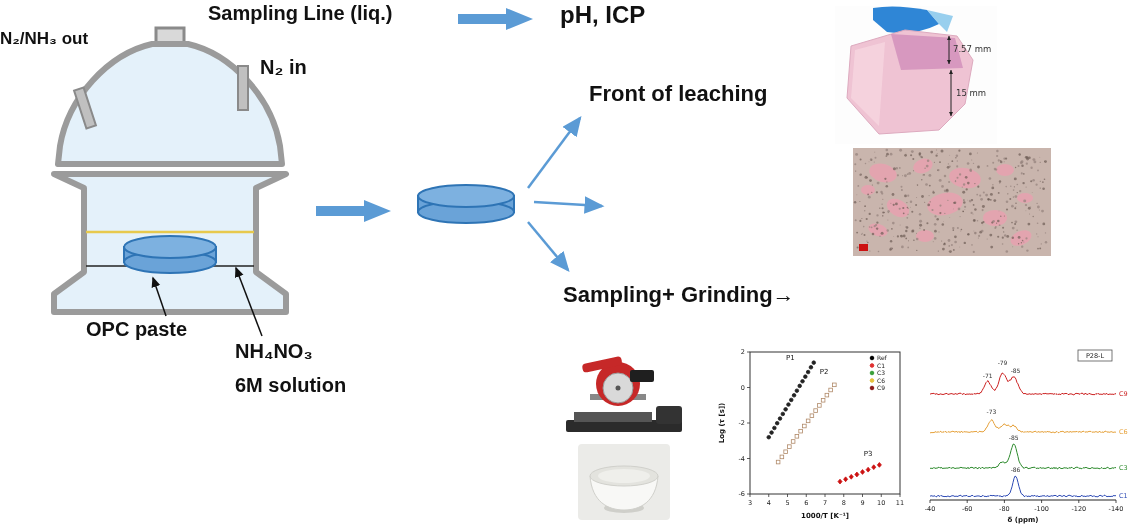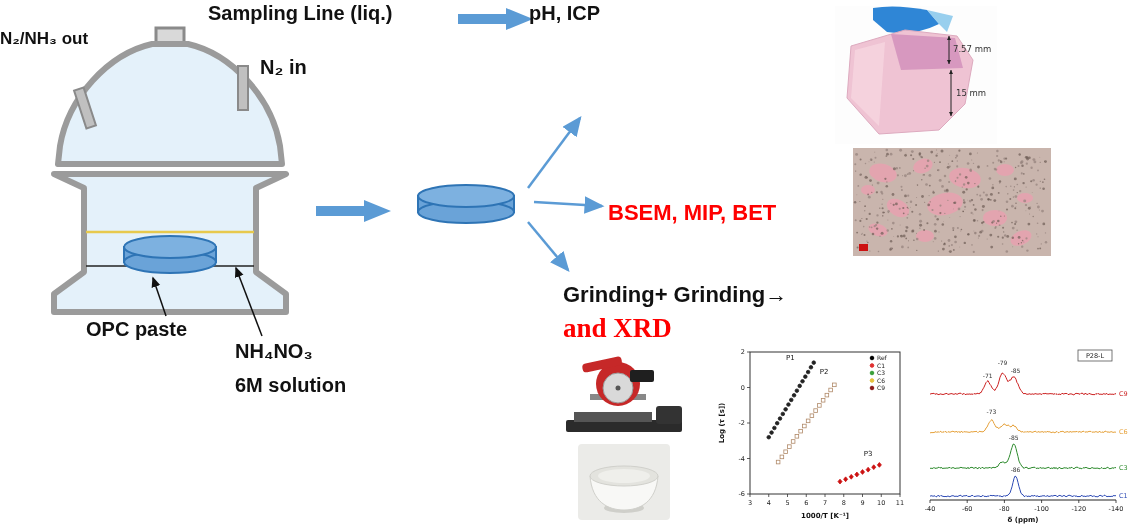--- a/index.html
+++ b/index.html
@@ -15,21 +15,21 @@
 </style>
 </head>
 <body>
 
 <div class="stage">
 
   <div class="lbl" style="left:208px;top:2px;font-size:20px">Sampling Line (liq.)</div>
   <svg class="abs" style="left:458px;top:7px" width="76" height="24">
     <polygon points="0,7 48,7 48,1 75,12 48,23 48,17 0,17" fill="#5B9BD5"></polygon>
   </svg>
-  <div class="lbl" style="left:529px;top:2px;font-size:20px">pH, ICP</div>
+  <div class="lbl" style="left:560px;top:2px;font-size:24px">pH, ICP</div>
 
   <div class="lbl" style="left:0px;top:30px;font-size:17px">N₂/NH₃ out</div>
   <div class="lbl" style="left:260px;top:56px;font-size:20px">N₂ in</div>
 
   <svg class="abs" style="left:20px;top:26px" width="300" height="312" viewBox="0 0 300 312">
     <defs>
       <marker id="mk-black" markerWidth="8" markerHeight="8" refX="6" refY="3" orient="auto">
         <path d="M0,0 L7,3 L0,6 Z" fill="#111"></path>
       </marker>
     </defs>
@@ -70,23 +70,22 @@
     <defs>
       <marker id="mk-blue" markerWidth="9" markerHeight="9" refX="7" refY="3.5" orient="auto">
         <path d="M0,0 L8,3.5 L0,7 Z" fill="#5B9BD5"></path>
       </marker>
     </defs>
     <line x1="10" y1="90" x2="62" y2="20" stroke="#5B9BD5" stroke-width="2.5" marker-end="url(#mk-blue)"></line>
     <line x1="16" y1="104" x2="84" y2="108" stroke="#5B9BD5" stroke-width="2.5" marker-end="url(#mk-blue)"></line>
     <line x1="10" y1="124" x2="50" y2="172" stroke="#5B9BD5" stroke-width="2.5" marker-end="url(#mk-blue)"></line>
   </svg>
 
-  <div class="lbl red" style="left:608px;top:201px;font-size:22px">BSEM, MIP, BET</div>
-  <div class="lbl" style="left:563px;top:283px;font-size:22px">Grinding+ Grinding→</div>
-  <div class="lbl redserif" style="left:563px;top:314px;font-size:27px">and XRD</div>
+  <div class="lbl" style="left:589px;top:82px;font-size:22px">Front of leaching</div>
+  <div class="lbl" style="left:563px;top:283px;font-size:22px">Sampling+ Grinding→</div>
 
   <svg class="abs" style="left:835px;top:6px" width="162" height="138">
     <rect width="162" height="138" fill="#fdfdfd"></rect>
     <g>
       <path d="M38,2 Q60,-2 92,4 L104,18 Q80,30 52,26 L38,14 Z" fill="#2f86d6"></path>
       <path d="M92,4 L118,10 L112,26 L104,18 Z" fill="#7ec3ea" opacity="0.8"></path>
     </g>
     <g>
       <path d="M16,40 L70,24 L122,30 L138,54 L130,98 L104,124 L44,128 L12,92 Z" fill="#efc3d3" stroke="#ddaabf" stroke-width="1"></path>
       <path d="M56,28 L120,32 L128,62 L66,64 Z" fill="#cf8ab8" opacity="0.75"></path>

